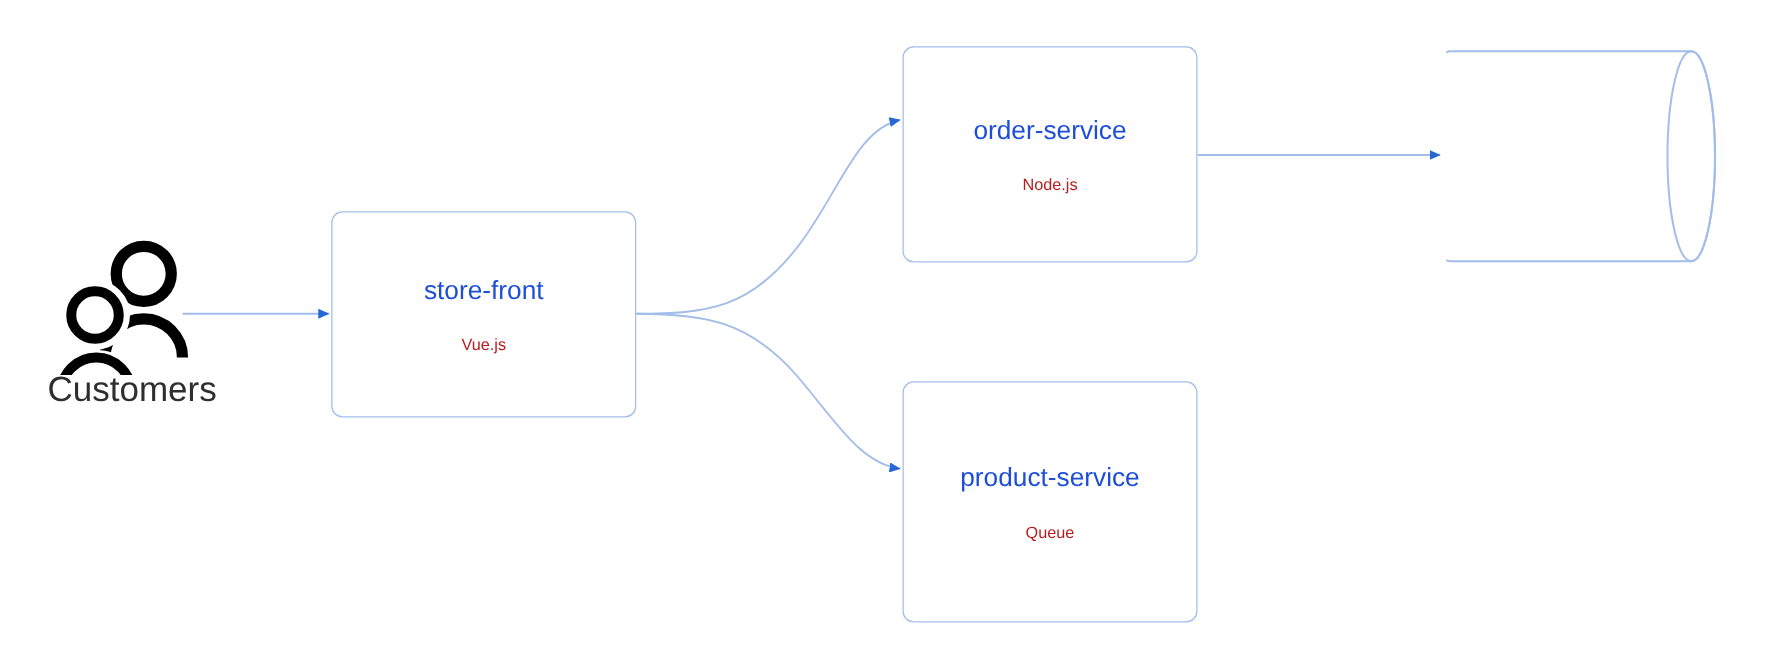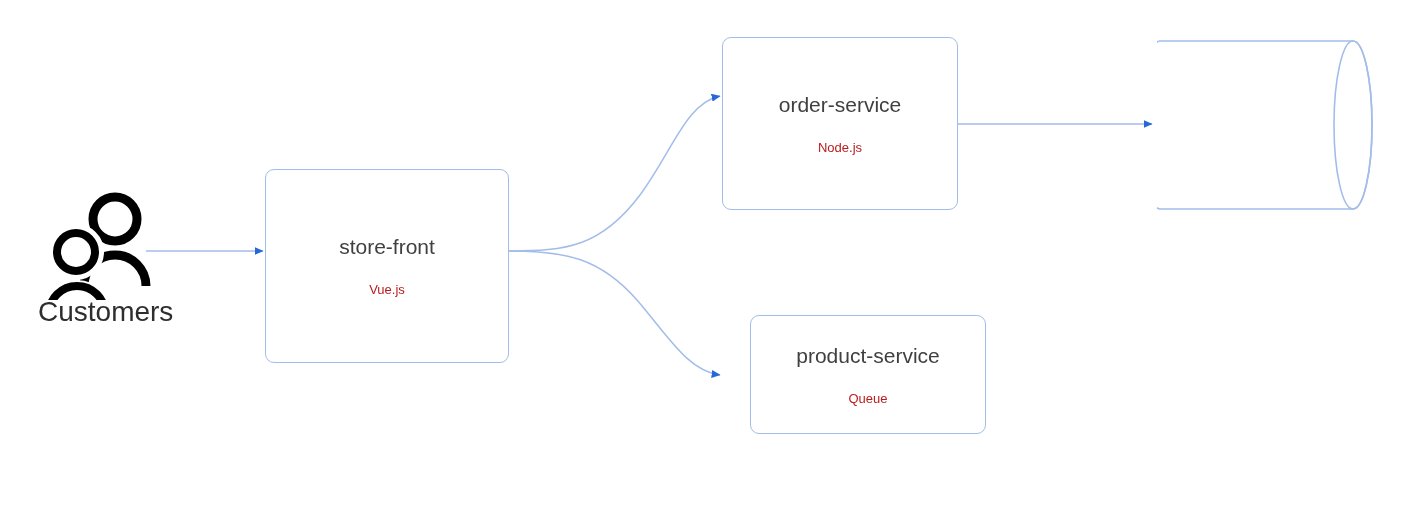--- a/index.html
+++ b/index.html
@@ -28,41 +28,41 @@
     flex-direction: column;
     align-items: center;
     justify-content: center;
   }
   .box {
     border: 1.4px solid #a3bdea;
     border-radius: 9px;
     background: #ffffff;
   }
   .node-title {
-    color: #404040;
+    color: #1d4ed8;
     font-size: 21px;
     line-height: 1;
     white-space: nowrap;
   }
   .node-subtitle {
     color: #b91c1c;
     font-size: 13px;
     line-height: 1;
     white-space: nowrap;
     margin-top: 26px;
   }
   
   #node-store-front {
-    left: 265px;  top: 169px;  width: 244px;  height: 194px;
+    left: 265px;  top: 169px;  width: 244px;  height: 165px;
   }
   #node-order-service {
     left: 722px;  top: 37px;   width: 236px;  height: 173px;
   }
   #node-product-service {
-    left: 722px;  top: 315px;  width: 236px;  height: 119px; margin-left: 28px;
+    left: 722px;  top: 305px;  width: 236px;  height: 193px;
   }
   
   #node-order-queue {
     left: 1157px; top: 38px;   width: 218px;  height: 174px;
   }
   #node-order-queue .cyl-svg {
     position: absolute;
     left: 0; top: 0;
     width: 218px; height: 174px;
   }

